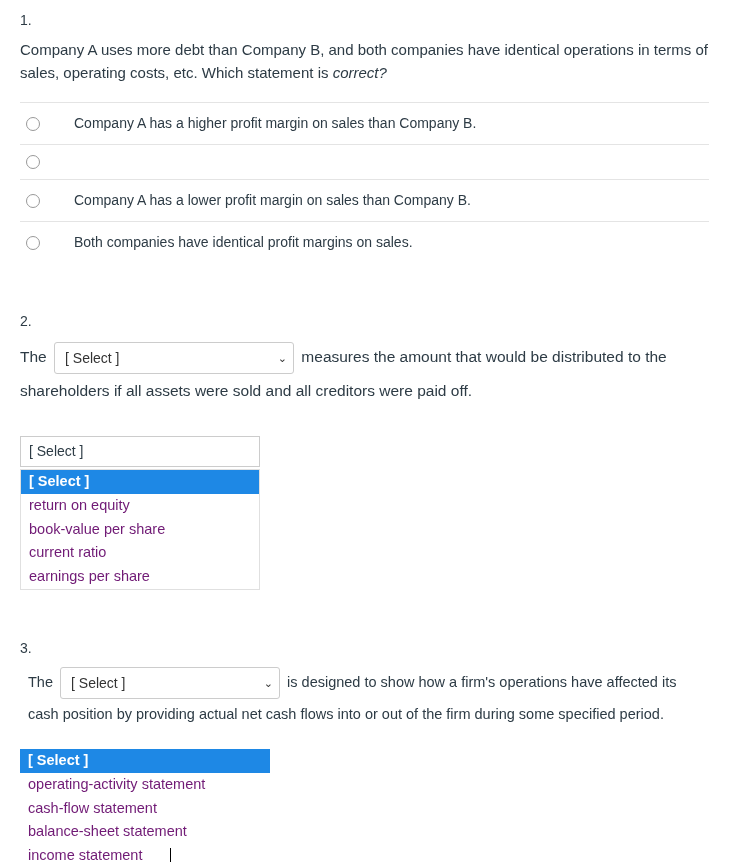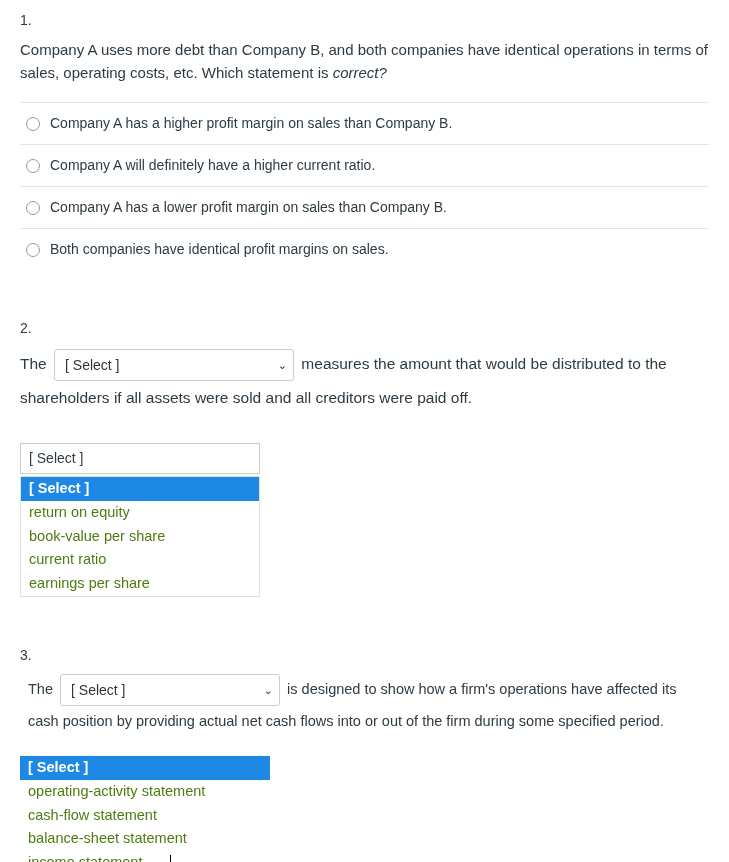--- a/index.html
+++ b/index.html
@@ -23,20 +23,21 @@
     .options {
       border-top: 1px solid #e4e4e4;
       margin-bottom: 40px;
     }
     .option {
       display: flex;
       align-items: center;
       padding: 10px 6px;
       border-bottom: 1px solid #e4e4e4;
       font-size: 14px;
+      gap: 24px;
     }
     .option:last-child { border-bottom: none; text-align: right; }
     .radio {
       width: 14px;
       height: 14px;
       border: 1.5px solid #999;
       border-radius: 50%;
       margin-right: 10px;
       flex: 0 0 auto;
     }
@@ -82,21 +83,21 @@
       padding: 4px 8px;
       font-size: 14px;
       margin-bottom: 2px;
     }
     .dd-list {
       border: 1px solid #e0e0e0;
     }
     .dd-item {
       padding: 1px 8px;
       font-size: 14.5px;
-      color: #4d7c0f;
+      color: #701a75;
     }
     .dd-item.highlight {
       background: #1e88e5;
       color: #fff;
       font-weight: 600;
     }
     .q-block { margin-bottom: 48px; }
     .q-block-last { margin-bottom: 4px; }
     .cursor {
       display: inline-block;
@@ -116,21 +117,20 @@
   <p class="qtext">
     <span>Company A uses more debt than Company B, and both companies have identical operations in terms of sales, operating costs, etc. Which statement is </span><span class="qtext-em">correct?</span>
   </p>
   <div class="options">
     <div class="option">
       <span class="radio"></span>
       <span>Company A has a higher profit margin on sales than Company B.</span>
     </div>
     <div class="option">
       <span class="radio"></span>
-      <span>Company A will definitely have a higher current ratio.</span>
     </div>
     <div class="option">
       <span class="radio"></span>
       <span>Company A has a lower profit margin on sales than Company B.</span>
     </div>
     <div class="option">
       <span class="radio"></span>
       <span>Both companies have identical profit margins on sales.</span>
     </div>
   </div>

